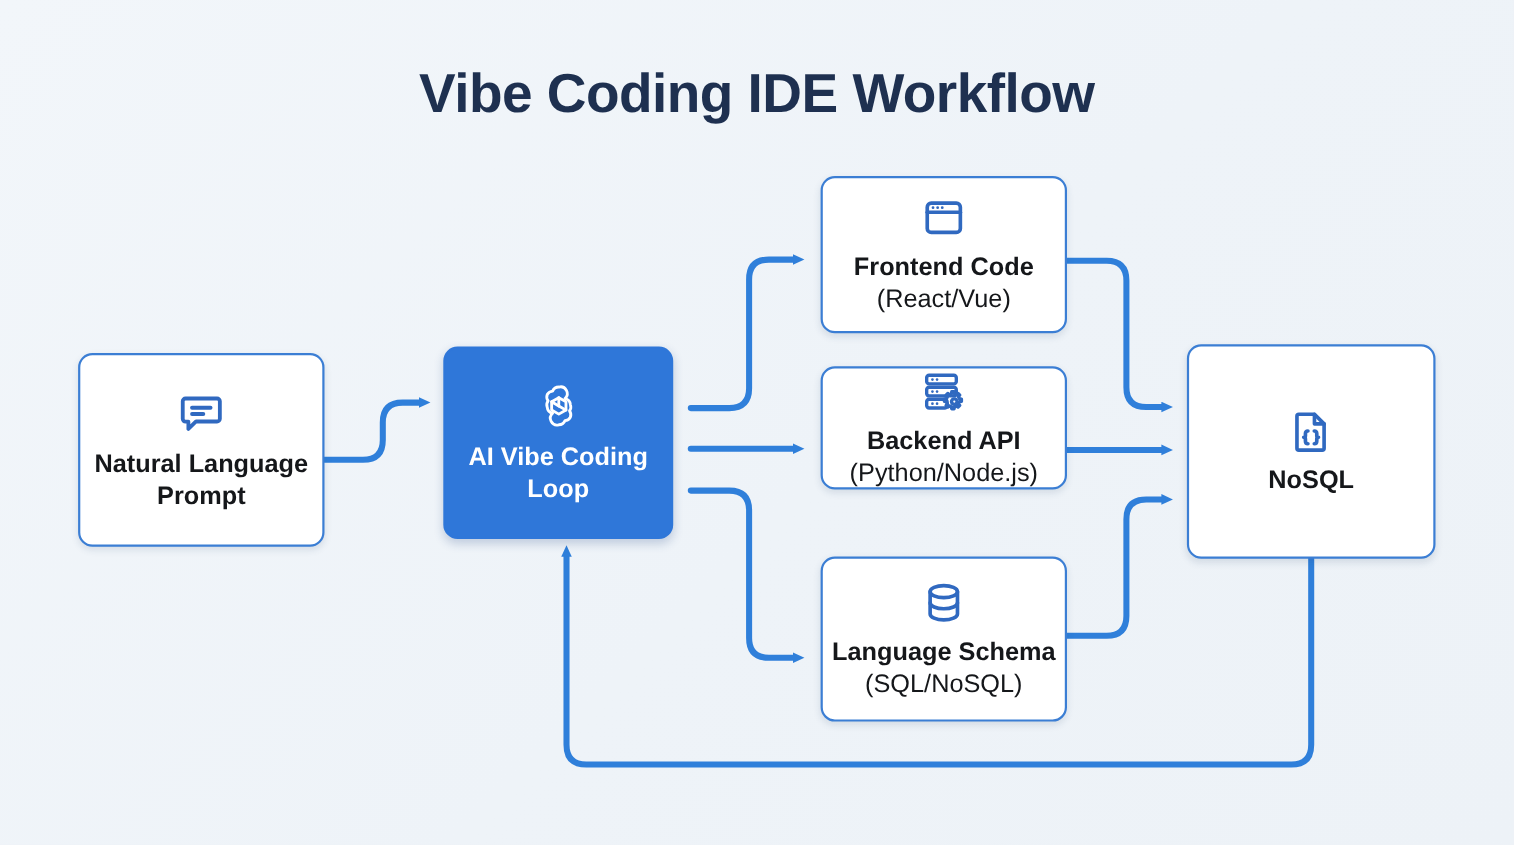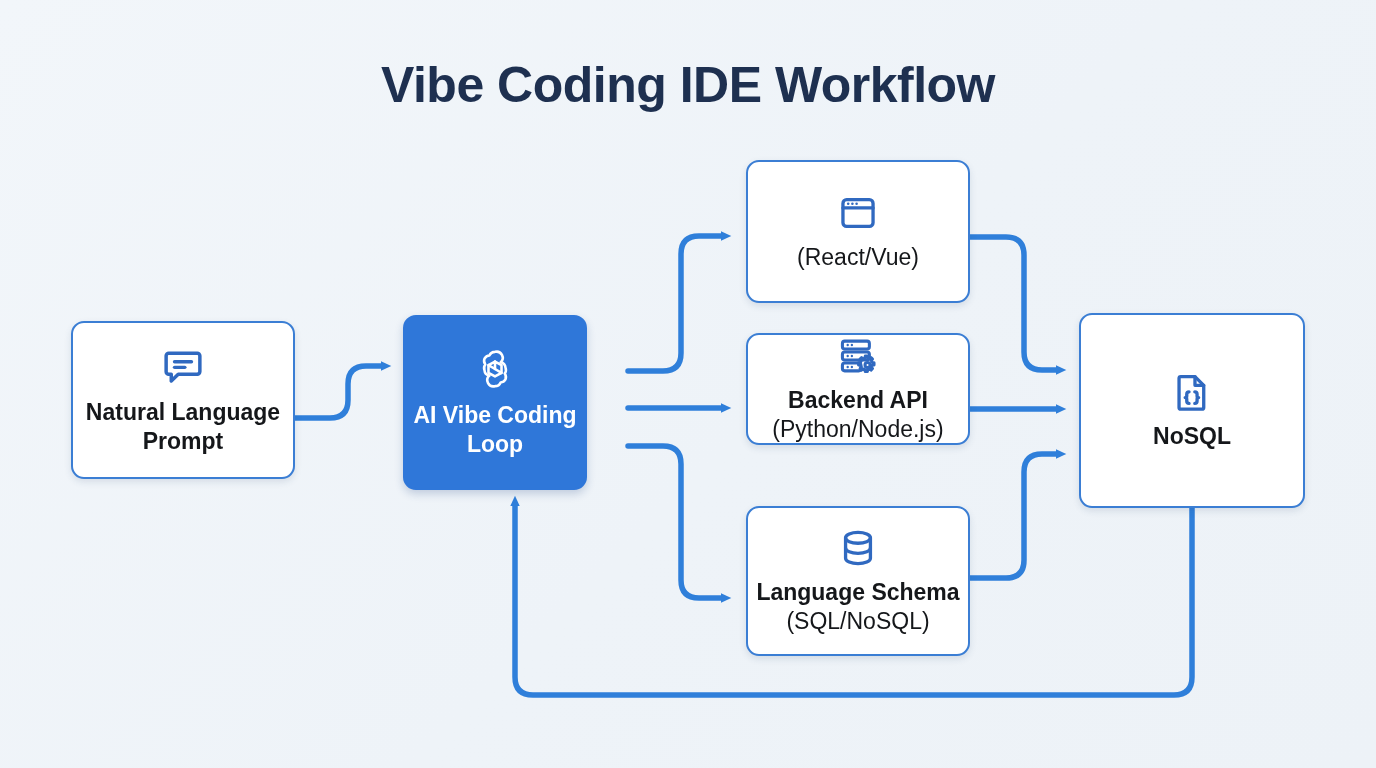--- a/index.html
+++ b/index.html
@@ -102,33 +102,33 @@
       <path d="M970,237 L1006,237 Q1024,237 1024,255 L1024,352 Q1024,370 1042,370 L1057,370" marker-end="url(#arrowR)"></path>
 
       <path d="M970,409 L1057,409" marker-end="url(#arrowR)"></path>
 
       <path d="M970,578 L1006,578 Q1024,578 1024,560 L1024,472 Q1024,454 1042,454 L1057,454" marker-end="url(#arrowR)"></path>
 
       <path d="M1192,508 L1192,677 Q1192,695 1174,695 L533,695 Q515,695 515,677 L515,505" marker-end="url(#arrowU)"></path>
     </g>
   </svg>
 
-  <div class="node" style="left:71px; top:321px; width:224px; height:158px;">
+  <div class="node" style="left:71px; top:321px; width:224px; height:176px;">
     <span class="icon">
       <svg width="44" height="44" viewBox="0 0 24 24" fill="none" stroke="#3069c0" stroke-width="1.9" stroke-linecap="round" stroke-linejoin="round">
         <path d="M4.2 4.5h15.6a1.4 1.4 0 0 1 1.4 1.4v8.6a1.4 1.4 0 0 1-1.4 1.4H9.4L5.6 19.6V16H4.2a1.4 1.4 0 0 1-1.4-1.4V5.9A1.4 1.4 0 0 1 4.2 4.5z"></path>
         <path d="M7.4 9.1h9.2"></path>
         <path d="M7.4 12.2h5.6"></path>
       </svg>
     </span>
     <div class="label">Natural Language</div>
     <div class="label">Prompt</div>
   </div>
 
-  <div class="node primary" style="left:403px; top:315px; width:184px; height:175px;">
+  <div class="node primary" style="left:403px; top:315px; width:209px; height:175px;">
     <span class="icon">
       <svg width="46" height="46" viewBox="0 0 24 24" fill="none" stroke="#ffffff" stroke-width="1.35" stroke-linecap="round" stroke-linejoin="round">
         <path d="M12 3.05a3.2 3.2 0 0 0-2.94 1.95 3.2 3.2 0 0 0-2.54 1.6 3.2 3.2 0 0 0 .4 3.02A3.2 3.2 0 0 0 6.5 12.6a3.2 3.2 0 0 0 2.56 2.87A3.2 3.2 0 0 0 12 20.95a3.2 3.2 0 0 0 2.94-1.95 3.2 3.2 0 0 0 2.54-1.6 3.2 3.2 0 0 0-.4-3.02A3.2 3.2 0 0 0 17.5 11.4a3.2 3.2 0 0 0-2.56-2.87A3.2 3.2 0 0 0 12 3.05z"></path>
         <path d="M12 8.1 15.4 10v4L12 15.9 8.6 14v-4L12 8.1z"></path>
         <path d="M12 8.1V12l3.4 2"></path>
         <path d="M8.6 10 12 12"></path>
       </svg>
     </span>
     <div class="label">AI Vibe Coding</div>
     <div class="label">Loop</div>
@@ -137,20 +137,21 @@
   <div class="node" style="left:746px; top:160px; width:224px; height:143px;">
     <span class="icon">
       <svg width="42" height="42" viewBox="0 0 24 24" fill="none" stroke="#3069c0" stroke-width="1.9" stroke-linecap="round" stroke-linejoin="round">
         <rect x="3.4" y="4.4" width="17.2" height="15.2" rx="2.1"></rect>
         <path d="M3.4 9.1h17.2"></path>
         <circle cx="6.4" cy="6.75" r="0.72" fill="#3069c0" stroke="none"></circle>
         <circle cx="8.8" cy="6.75" r="0.72" fill="#3069c0" stroke="none"></circle>
         <circle cx="11.2" cy="6.75" r="0.72" fill="#3069c0" stroke="none"></circle>
       </svg>
     </span>
+    <div class="label">Frontend Code</div>
     <div class="sublabel">(React/Vue)</div>
   </div>
 
   <div class="node" style="left:746px; top:333px; width:224px; height:112px;">
     <span class="icon">
       <svg width="42" height="42" viewBox="0 0 24 24" fill="none" stroke="#3069c0" stroke-width="1.75" stroke-linecap="round" stroke-linejoin="round">
         <rect x="3.1" y="3.5" width="15.4" height="4.5" rx="1.3"></rect>
         <rect x="3.1" y="9.75" width="15.4" height="4.5" rx="1.3"></rect>
         <rect x="3.1" y="16" width="10.6" height="4.5" rx="1.3"></rect>
         <circle cx="6.1" cy="5.75" r="0.68" fill="#3069c0" stroke="none"></circle>

